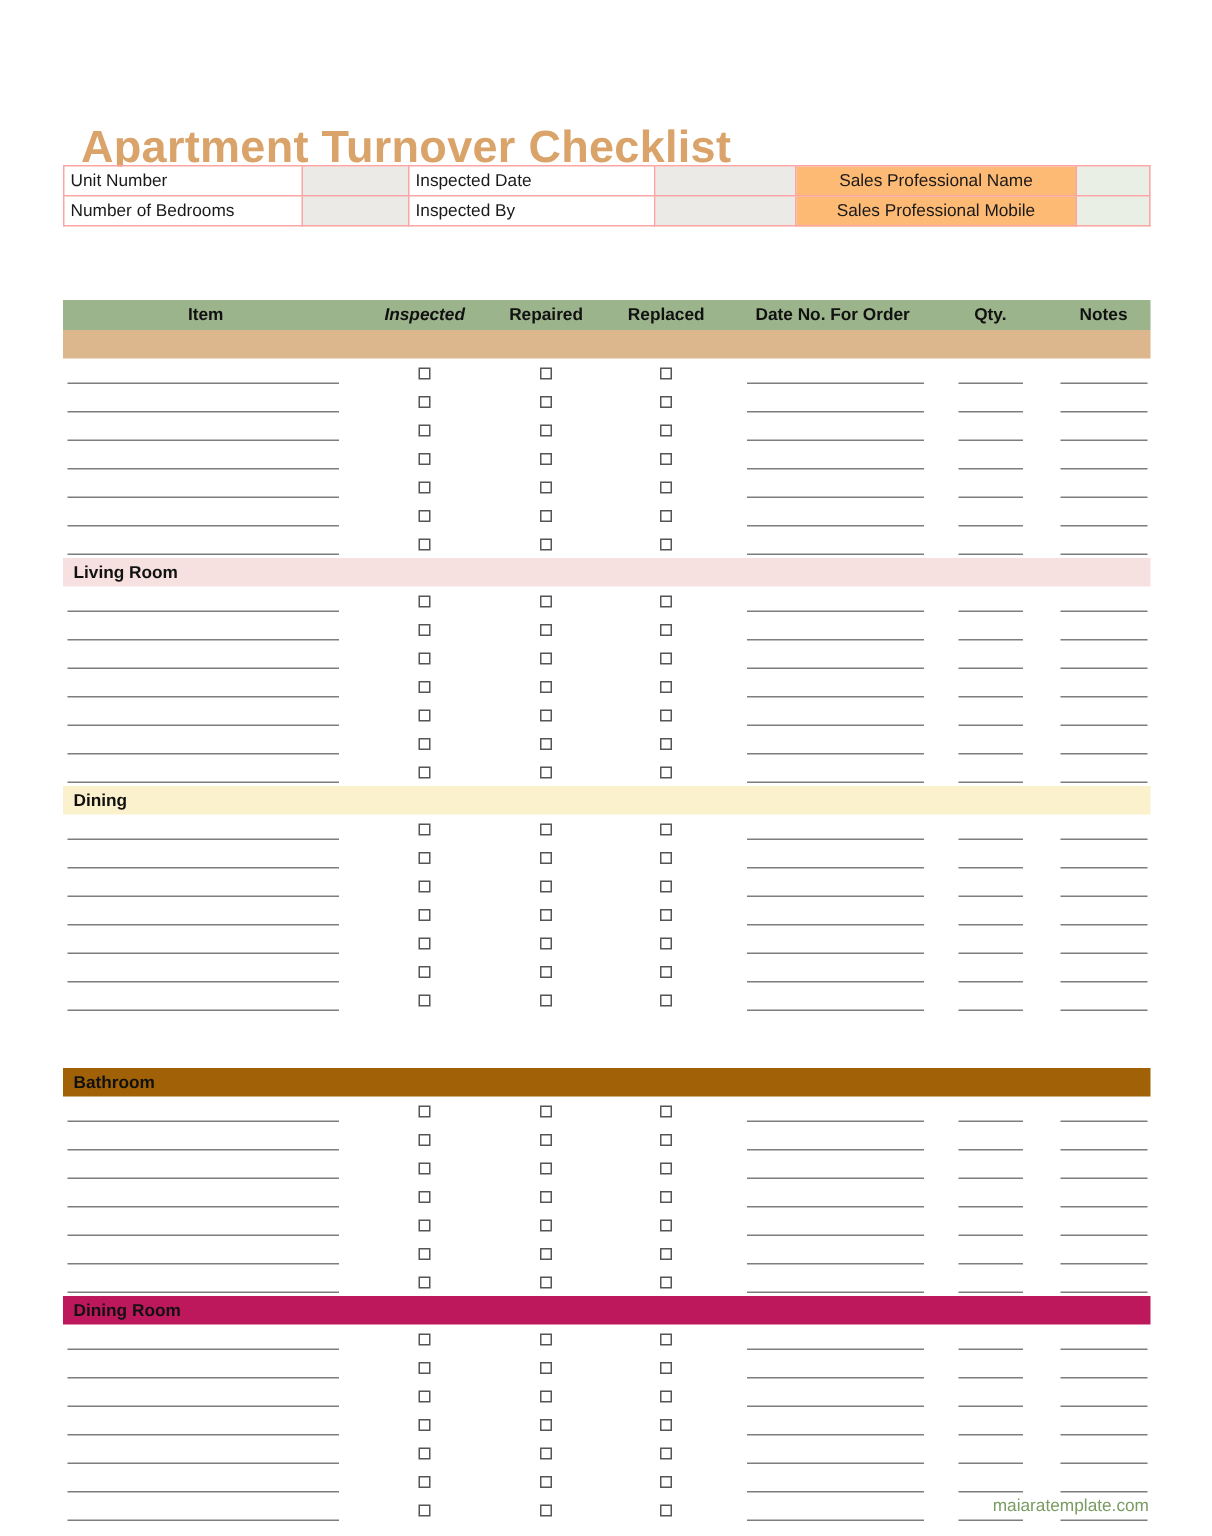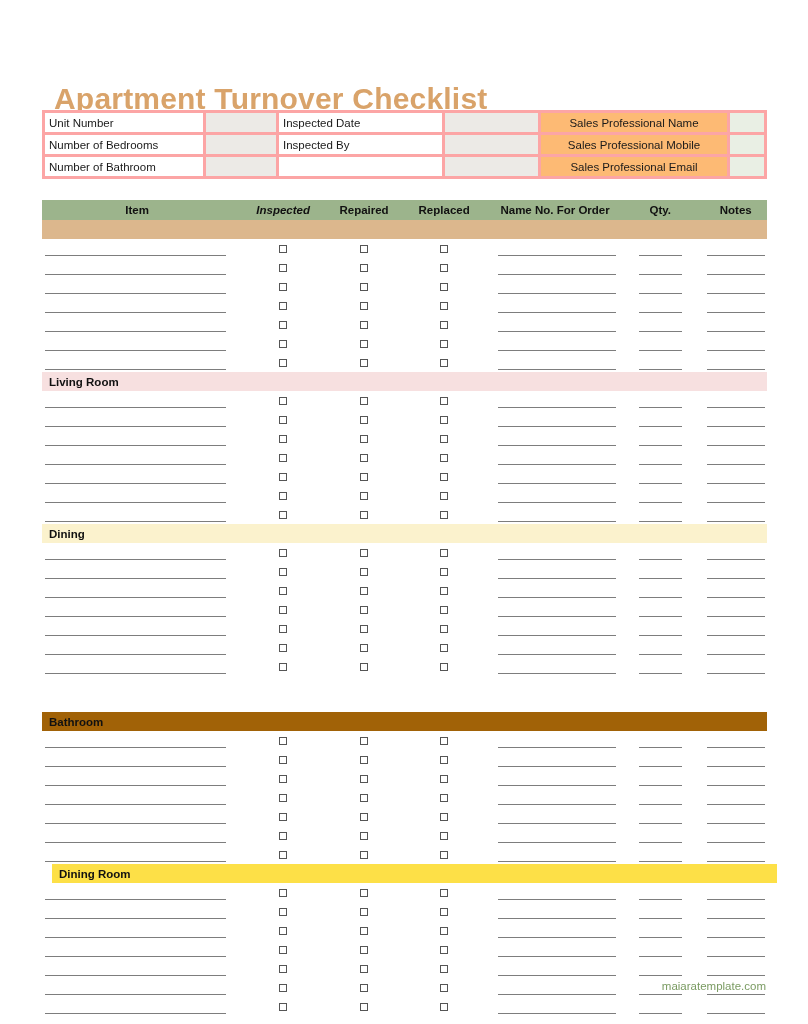--- a/index.html
+++ b/index.html
@@ -37,21 +37,21 @@
   .info-table {
     position: absolute;
     left: 42px;
     top: 110px;
     width: 725px;
     border-collapse: collapse;
     font-size: 11.5px;
     color: #1a1a1a;
   }
   .info-table td {
-    border: 3px solid #fca5a5;
+    border: 1px solid #fca5a5;
     height: 19px;
     padding: 0 4px;
     vertical-align: middle;
   }
   .info-table td.lbl {
     width: 150px;
     background: #ffffff;
     text-align: left;
   }
   .info-table td.blank-grey {
@@ -185,21 +185,21 @@
     position: absolute;
     left: 4px;
     right: 0px;
     bottom: 2px;
     border-bottom: 1px solid #7d7d7d;
   }
 
   .footer {
     position: absolute;
     right: 42px;
-    bottom: 32px;
+    bottom: 14px;
     font-size: 11.5px;
     color: #7a9b62;
   }
 </style>
 </head>
 <body>
 
 <div class="page">
 
   <div class="title">Apartment Turnover Checklist</div>
@@ -215,38 +215,30 @@
         <td class="blank-green"></td>
       </tr>
       <tr>
         <td class="lbl">Number of Bedrooms</td>
         <td class="blank-grey"></td>
         <td class="lbl2">Inspected By</td>
         <td class="blank-grey2"></td>
         <td class="lbl3">Sales Professional Mobile</td>
         <td class="blank-green"></td>
       </tr>
-      <tr>
-        <td class="lbl">Number of Bathroom</td>
-        <td class="blank-grey"></td>
-        <td class="lbl2 empty-white"></td>
-        <td class="blank-grey2"></td>
-        <td class="lbl3">Sales Professional Email</td>
-        <td class="blank-green"></td>
-      </tr>
     </tbody>
   </table>
 
   <div class="checklist">
     <div class="row header-row">
       <div class="c-item">Item</div>
       <div class="c-insp">Inspected</div>
       <div class="c-rep">Repaired</div>
       <div class="c-repl">Replaced</div>
-      <div class="c-part">Name No. For Order</div>
+      <div class="c-part">Date No. For Order</div>
       <div class="c-qty">Qty.</div>
       <div class="c-notes">Notes</div>
     </div>
     <div id="sections-container">
         <div class="row section-row" style="background: rgb(220, 183, 141);">
           <div class="sec-rest"></div>
         </div>
         <div class="row item-row">
           <div class="c-item">
             <div class="line"></div>
@@ -896,21 +888,21 @@
           <div class="c-part">
             <div class="partline"></div>
           </div>
           <div class="c-qty">
             <div class="notesline"></div>
           </div>
           <div class="c-notes">
             <div class="notesline"></div>
           </div>
         </div>
-        <div class="row section-row" style="background: #fde047; margin-left: 10px;">
+        <div class="row section-row" style="background: #be185d;">
           <div class="sec-label">Dining Room</div>
           <div class="sec-rest"></div>
         </div>
         <div class="row item-row">
           <div class="c-item">
             <div class="line"></div>
           </div>
           <div class="c-insp">
             <div class="chk"></div>
           </div>

